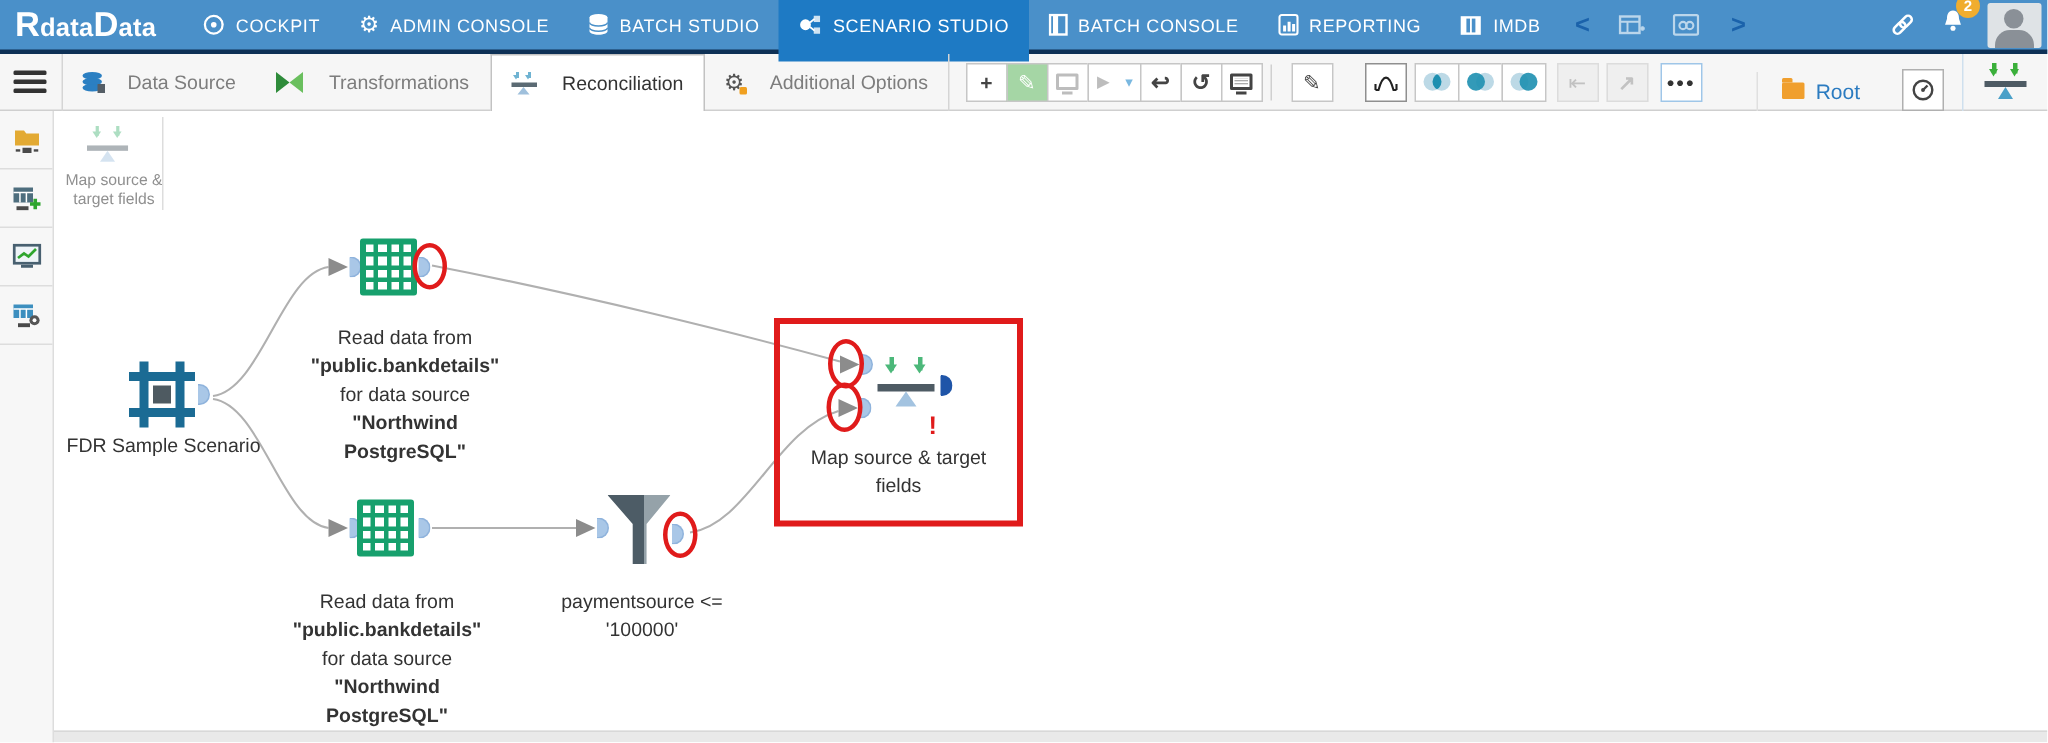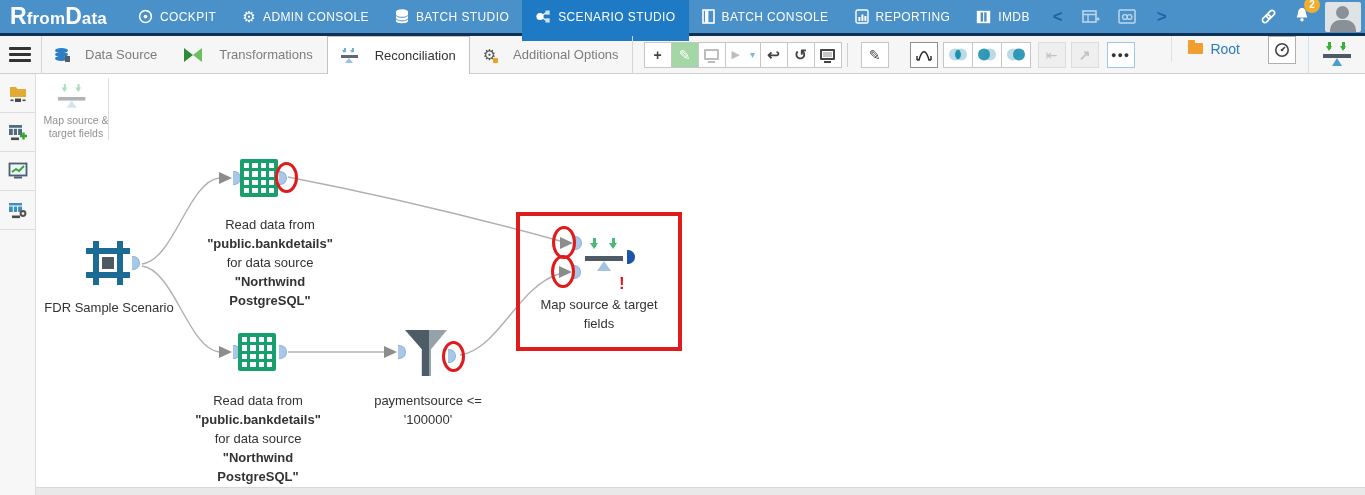--- a/index.html
+++ b/index.html
@@ -48,21 +48,21 @@
     margin-left:-1px; cursor:pointer; }
   .btngroup { display:flex; margin-left:12px; }
   .btn.green { background:#a5d6a5; color:#fff; }
   .btn.dis { color:#bdbdbd; cursor:default; }
   .btn.caretbtn { width:15px; border-left:none; color:#7ab8e0; font-size:10px; }
   .btn.standalone { margin-left:8px; }
   .btn.dark-border { border-color:#8f8f8f; }
   .btn.dis-bg { background:#efefef; border-color:#dcdcdc; color:#c2c2c2; cursor:default; }
   .btn.more { border-color:#9fc6e8; font-size:9px; letter-spacing:1px; color:#333; }
   .vsep { width:1px; height:24px; background:#d0d0d0; margin:0 5px; }
-  .tb-right { margin-left:auto; display:flex; align-items:flex-start; height:38px; }
+  .tb-right { margin-left:auto; display:flex; align-items:flex-end; height:38px; }
   .root-wrap { display:flex; align-items:center; gap:7px; padding:0 16px; height:26px;
     border-left:1px solid #e0e0e0; cursor:pointer; }
   .root-label { color:#2b7bc0; font-size:14px; }
   .folder { width:15px; height:11px; background:#f09f2e; border-radius:1px; position:relative; }
   .folder::before { content:""; position:absolute; top:-3px; left:0; width:7px; height:3px;
     background:#f09f2e; border-radius:1px 1px 0 0; }
   .gauge-btn { width:28px; height:28px; border:1px solid #b0b0b0; background:#fff;
     display:flex; align-items:center; justify-content:center; margin:0 12px; cursor:pointer; }
   .scale-slot { border-left:1px solid #cfe0ee; height:38px; display:flex; align-items:center;
     padding:0 14px; cursor:pointer; }
@@ -158,21 +158,21 @@
   
   .hscroll { position:absolute; left:0; right:0; bottom:0; height:8px;
     background:#e9e9e9; border-top:1px solid #d8d8d8; cursor:pointer; }
 </style>
 </head>
 <body>
 
 <header class="topbar">
   <div class="logo">
     <span class="big">R</span>
-      <span class="sm">from</span>
+      <span class="sm">data</span>
       <span class="big">D</span>
       <span class="sm">ata</span>
   </div>
 
   <div class="navitem">
     <span class="nav-ic">
       <svg width="15" height="15" viewBox="0 0 16 16">
           <circle cx="8" cy="8" r="6.3" fill="none" stroke="#fff" stroke-width="1.6"></circle>
           <circle cx="8" cy="8" r="2" fill="#fff"></circle>
           <path d="M8 1.7 A6.3 6.3 0 0 1 14.3 8" fill="none" stroke="#fff" stroke-width="1.2"></path>
@@ -484,21 +484,21 @@
     </svg>
 
     <div class="abs hash" style="left:50px; top:167px;">
         <i class="v1"></i>
         <i class="v2"></i>
         <i class="h1"></i>
         <i class="h2"></i>
         <i class="c"></i>
       </div>
     <div class="abs port" style="left:96px; top:182px;"></div>
-    <div class="abs node-label" style="left:0; top:224px; width:146px;">FDR Sample Scenario</div>
+    <div class="abs node-label" style="left:0; top:213px; width:146px;">FDR Sample Scenario</div>
 
     <div class="abs port" style="left:197px; top:97px;"></div>
     <div class="abs gtable" style="left:204px; top:85px;">
         <i></i>
         <i></i>
         <i></i>
         <i></i>
         <i></i>
         <i></i>
         <i></i>

